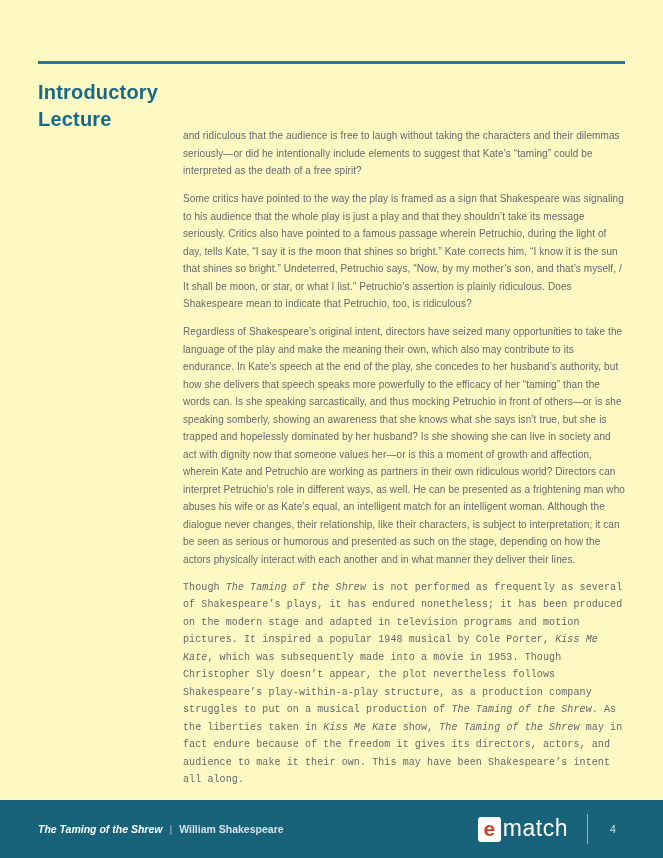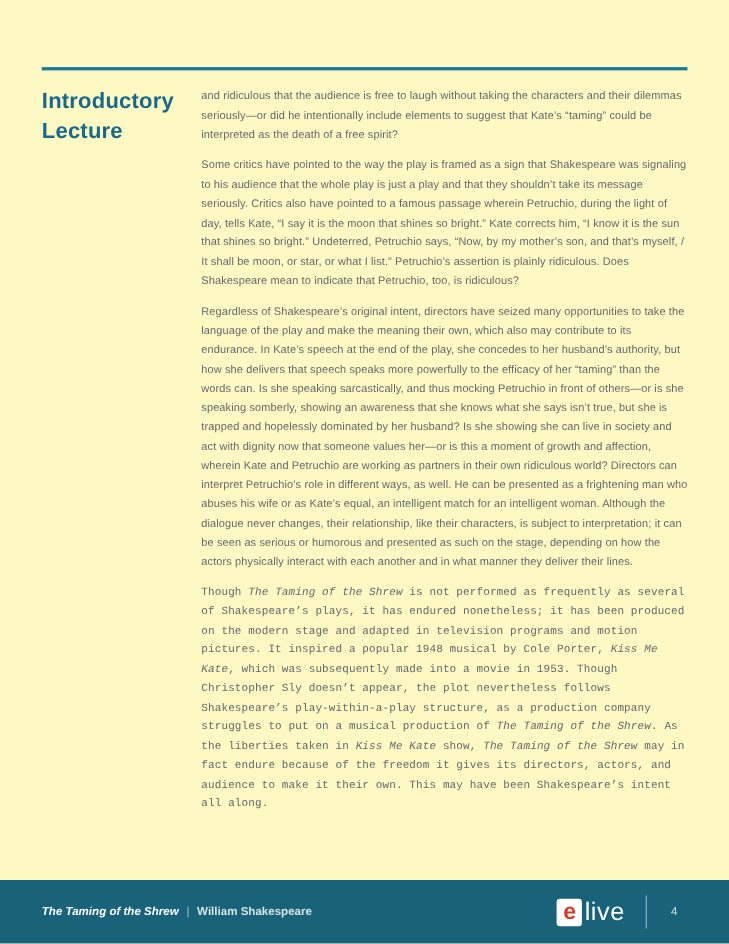--- a/index.html
+++ b/index.html
@@ -40,20 +40,21 @@
     font-weight: 700;
     letter-spacing: 0.2px;
     color: #17698c;
   }
   .body-col {
     flex: 1;
     font-size: 10px;
     line-height: 17.5px;
     letter-spacing: 0.1px;
     color: #64676c;
+    margin-top: 48px;
   }
   .body-col p { margin: 0 0 10.5px 0; }
   .body-col p:last-child { margin-bottom: 0; font-family: Liberation Mono, monospace; }
   .body-col em { font-style: italic; }
   .footer {
     position: absolute;
     left: 0;
     bottom: 0;
     width: 663px;
     height: 58px;
@@ -134,20 +135,20 @@
 
   <footer class="footer">
     <div class="footer-left">
       <span class="book-title">The Taming of the Shrew</span>
       <span class="footer-sep">|</span>
       <span class="footer-author">William Shakespeare</span>
     </div>
     <div class="footer-right">
       <div class="enotes-logo">
         <span class="e-box">e</span>
-        <span class="logo-text">live</span>
+        <span class="logo-text">match</span>
       </div>
       <div class="footer-divider"></div>
       <span class="page-number">4</span>
     </div>
   </footer>
 
 </div>
 
 </body></html>

